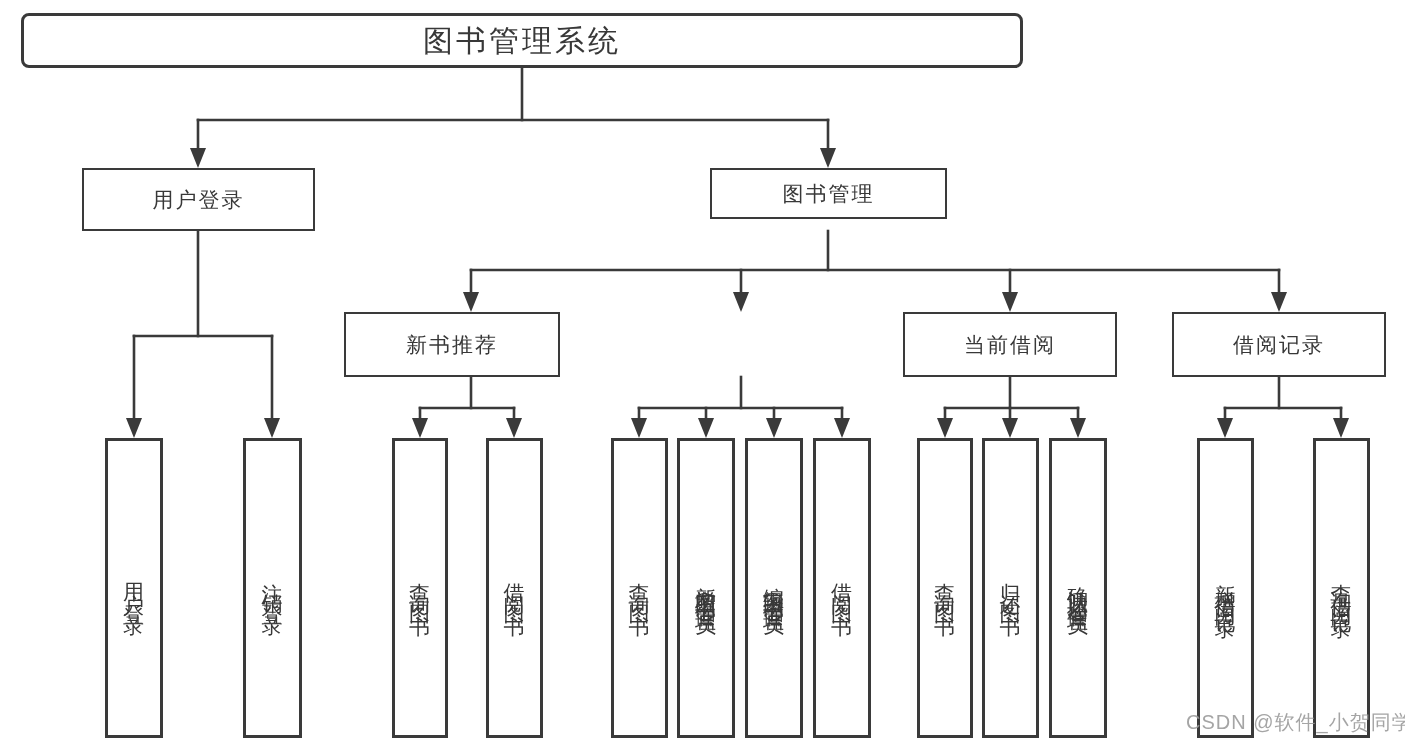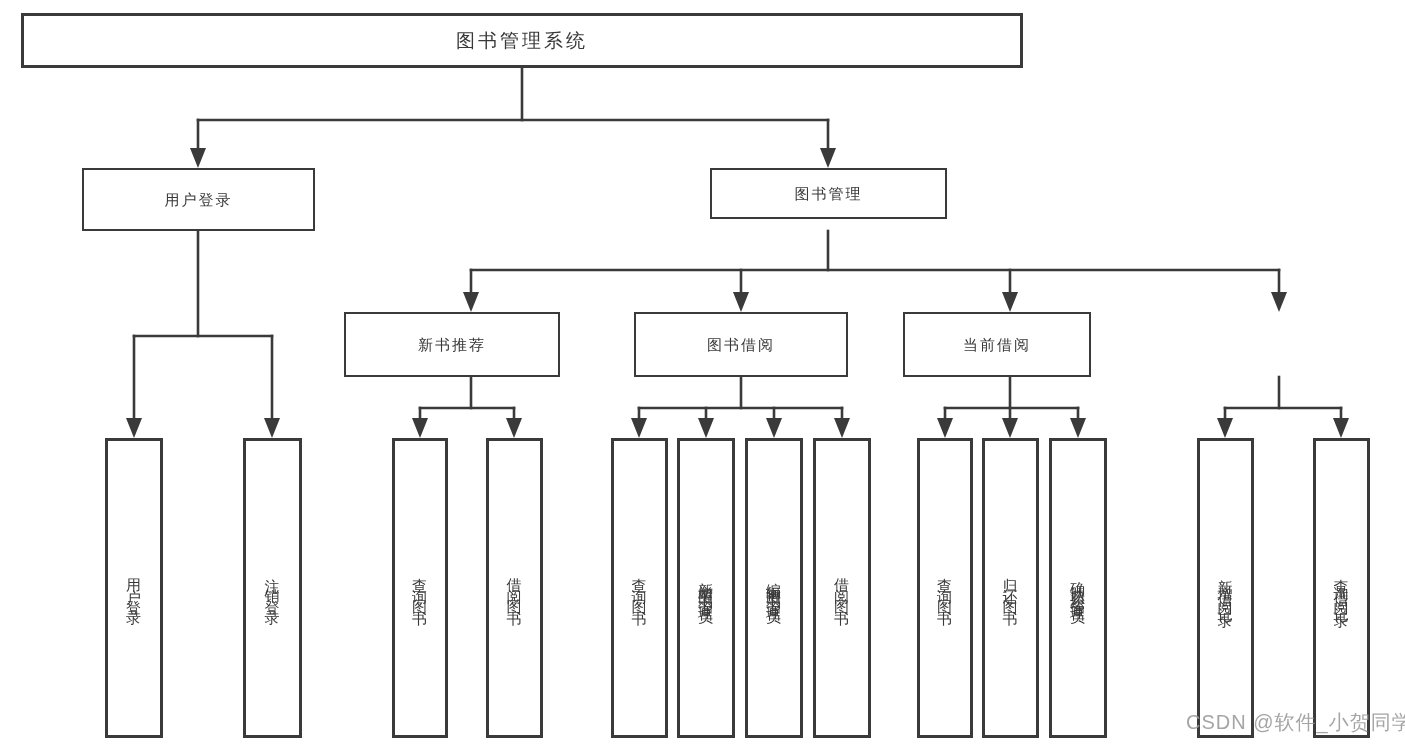--- a/index.html
+++ b/index.html
@@ -13,26 +13,26 @@
   }
   .connectors{position:absolute;left:0;top:0;}
   .box{
     position:absolute;
     box-sizing:border-box;
     border:2.5px solid #3a3a3a;
     background:#ffffff;
     display:flex;
     align-items:center;
     justify-content:center;
-    font-size:15px;
+    font-size:21px;
     letter-spacing:2px;
     line-height:1;
     z-index:2;
   }
-  .root{border-width:3px;font-size:19px;letter-spacing:3px;}
+  .root{border-width:3px;font-size:30px;letter-spacing:3px;border-radius:8px;}
   .leaf{border-width:3px;}
   .vtext{
     writing-mode:vertical-lr;
     text-orientation:mixed;
     line-height:1;
     white-space:nowrap;
   }
   .s4{letter-spacing:11px;}
   .s6{letter-spacing:7px;}
   .s9{letter-spacing:4px;}
@@ -105,22 +105,22 @@
       <line x1="1341" y1="408" x2="1341" y2="422" stroke="#3a3a3a" stroke-width="2.6" stroke-linecap="square"></line>
       <polygon points="1333,418 1349,418 1341,438" fill="#3a3a3a"></polygon>
     </svg>
 
   <div class="box root" style="left:21px;top:13px;width:1002px;height:55px">图书管理系统</div>
 
   <div class="box" style="left:82px;top:168px;width:233px;height:63px">用户登录</div>
   <div class="box" style="left:710px;top:168px;width:237px;height:51px">图书管理</div>
 
   <div class="box" style="left:344px;top:312px;width:216px;height:65px">新书推荐</div>
-  <div class="box" style="left:634px;top:312px;width:214px;height:65px">图书借阅</div>
-  <div class="box" style="left:903px;top:312px;width:188px;height:65px">当前借阅</div>
+  <div class="box" style="left:903px;top:312px;width:214px;height:65px">当前借阅</div>
+  <div class="box" style="left:1172px;top:312px;width:214px;height:65px">借阅记录</div>
 
   <div class="box leaf" style="left:105px;top:438px;width:58px;height:300px">
     <span class="vtext s4">用户登录</span>
   </div>
   <div class="box leaf" style="left:243px;top:438px;width:59px;height:300px">
     <span class="vtext s4">注销登录</span>
   </div>
 
   <div class="box leaf" style="left:392px;top:438px;width:56px;height:300px">
     <span class="vtext s4">查询图书</span>

